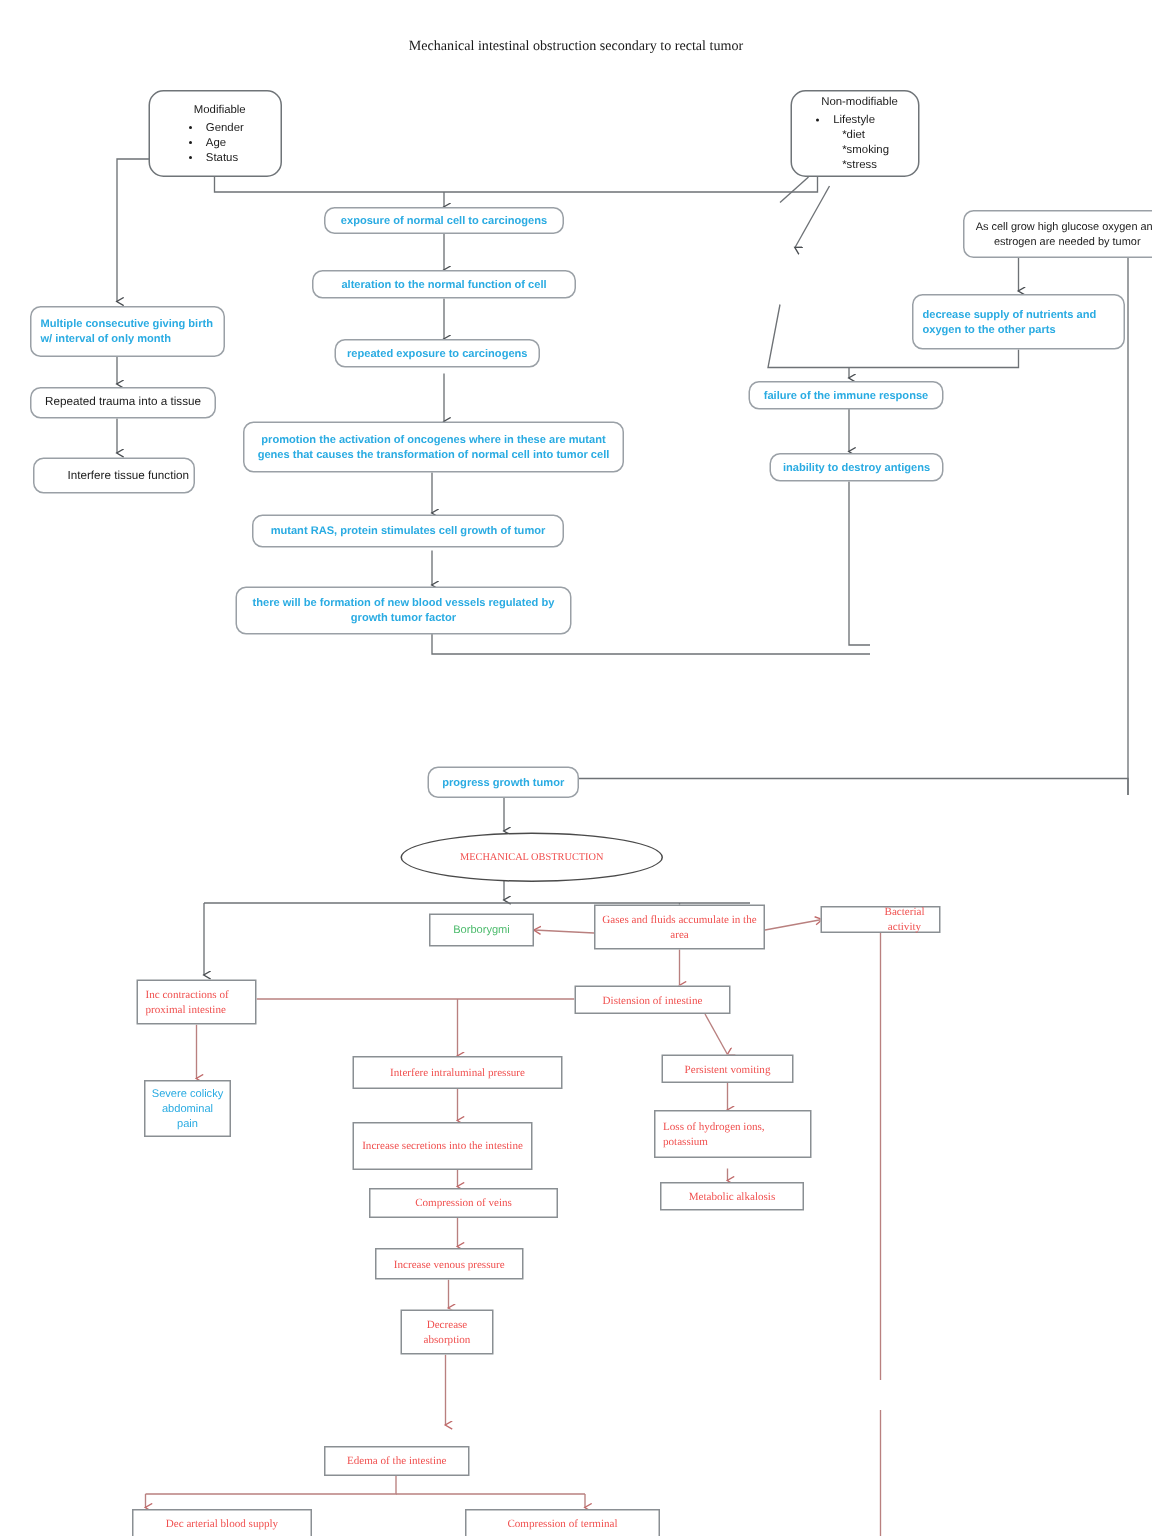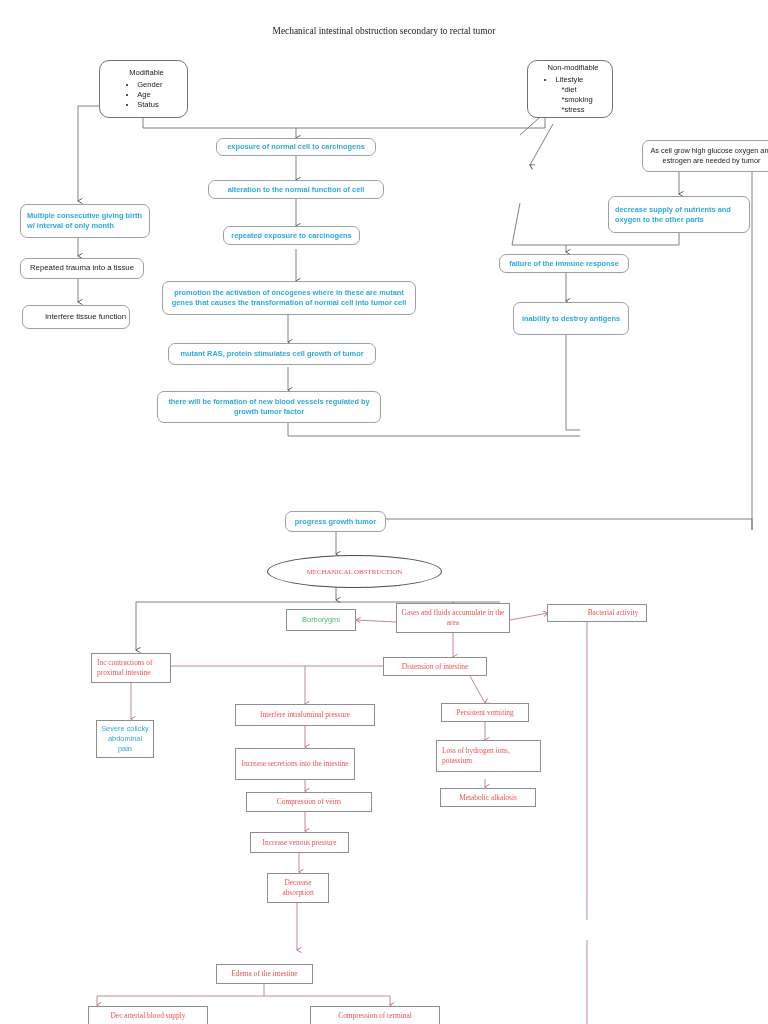--- a/index.html
+++ b/index.html
@@ -209,41 +209,41 @@
   </div>
 
   <div class="node rr" style="left:608px;top:196px;width:142px;height:37px;">
     <span class="t-teal" style="text-align:left;padding-left:6px;">decrease supply of nutrients and oxygen to the other parts</span>
   </div>
 
   <div class="node rr" style="left:499px;top:254px;width:130px;height:19px;">
     <span class="t-teal">failure of the immune response</span>
   </div>
 
-  <div class="node rr" style="left:513px;top:302px;width:116px;height:33px;">
+  <div class="node rr" style="left:513px;top:302px;width:116px;height:19px;">
     <span class="t-teal">inability to destroy antigens</span>
   </div>
 
   <div class="node rr" style="left:285px;top:511px;width:101px;height:21px;">
     <span class="t-teal">progress growth tumor</span>
   </div>
 
   <div class="ellipse" style="left:267px;top:555px;width:173px;height:31px;">
     <span class="t-red" style="font-size:6.9px;">MECHANICAL OBSTRUCTION</span>
   </div>
 
   <div class="node sq" style="left:286px;top:609px;width:70px;height:22px;">
     <span class="t-green">Borborygmi</span>
   </div>
 
   <div class="node sq" style="left:396px;top:603px;width:114px;height:30px;">
     <span class="t-red">Gases and fluids accumulate in the area</span>
   </div>
 
-  <div class="node sq" style="left:547px;top:604px;width:100px;height:18px;padding-left:32px;">
+  <div class="node sq" style="left:547px;top:604px;width:80px;height:18px;padding-left:32px;">
     <span class="t-red">Bacterial activity</span>
   </div>
 
   <div class="node sq" style="left:91px;top:653px;width:80px;height:30px;">
     <span class="t-red" style="text-align:left;padding-left:5px;">Inc contractions of proximal intestine</span>
   </div>
 
   <div class="node sq" style="left:383px;top:657px;width:104px;height:19px;">
     <span class="t-red">Distension of intestine</span>
   </div>

